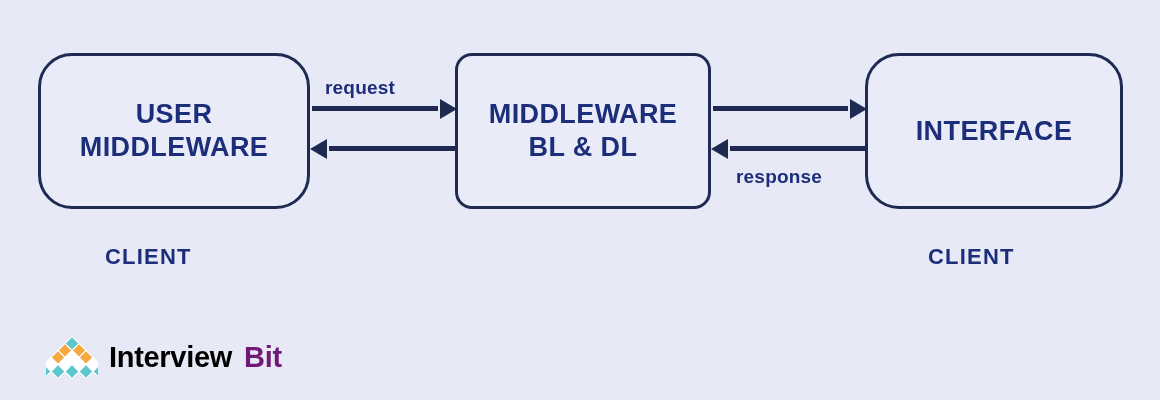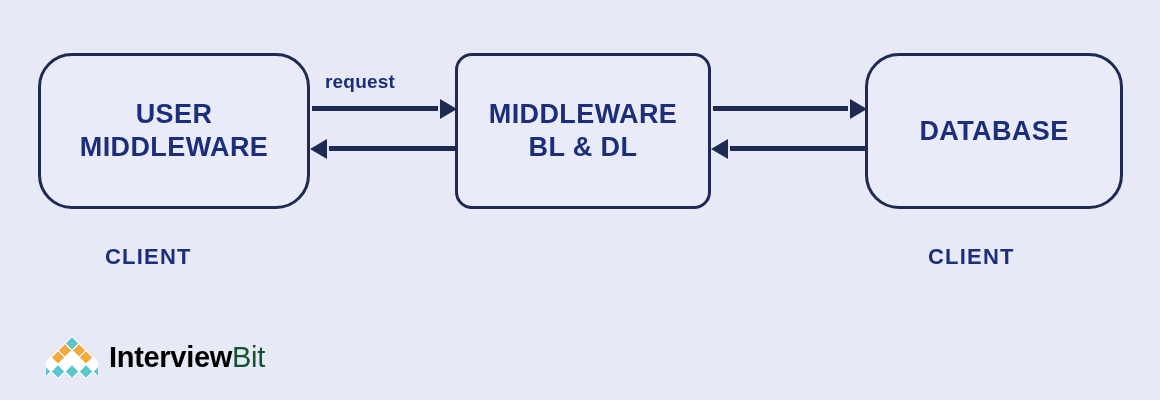--- a/index.html
+++ b/index.html
@@ -80,20 +80,21 @@
   #arrow-response { left: 730px; top: 146px; width: 135px; }
 
   
   .edge-label {
     position: absolute;
     color: #1c2e7a;
     font-weight: bold;
     font-size: 19px;
     letter-spacing: 0.2px;
     white-space: nowrap;
+    margin-top: 6px;
   }
   #label-request  { left: 325px; top: 71px; }
   #label-response { left: 736px; top: 160px; }
 
   
   .client-caption {
     position: absolute;
     color: #1c2e7a;
     font-weight: bold;
     font-size: 22px;
@@ -118,49 +119,51 @@
   .wordmark {
     font-size: 29px;
     letter-spacing: -0.3px;
     line-height: 1;
   }
   .wordmark .w-interview {
     color: #000000;
     font-weight: bold;
   }
   .wordmark .w-bit {
-    color: #14532d;
-    font-weight: normal;
+    color: #701a75;
+    font-weight: bold;
+    margin-left: 12px;
   }
 </style>
 </head>
 <body>
 
 <div id="canvas">
 
   <div class="node" id="node-ui">
     <div class="node-label">USER
 MIDDLEWARE</div>
   </div>
 
   <div class="node" id="node-mw">
     <div class="node-label">MIDDLEWARE
 BL &amp; DL</div>
   </div>
 
   <div class="node" id="node-db">
-    <div class="node-label">DATABASE</div>
+    <div class="node-label">INTERFACE</div>
   </div>
 
   <div class="arrow to-right" id="arrow-request"></div>
   <div class="arrow to-left" id="arrow-ui-back"></div>
   <div class="arrow to-right" id="arrow-db-req"></div>
   <div class="arrow to-left" id="arrow-response"></div>
 
   <div class="edge-label" id="label-request">request</div>
+  <div class="edge-label" id="label-response">response</div>
 
   <div class="client-caption" id="client-left">CLIENT</div>
   <div class="client-caption" id="client-right">CLIENT</div>
 
   <div id="logo">
     <svg id="logo-mark" width="52" height="42" viewBox="0 0 52 42">
       <g stroke="#ffffff" stroke-width="1.1">
 
         <rect x="26" y="0.5" width="9.9" height="9.9" transform="rotate(45 26 0.5)" fill="#5bc6cd"></rect>
 

